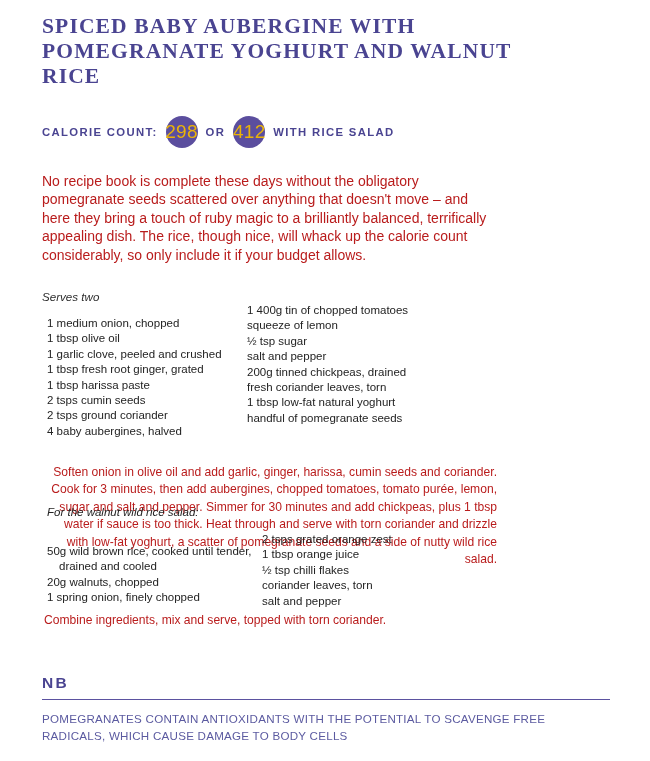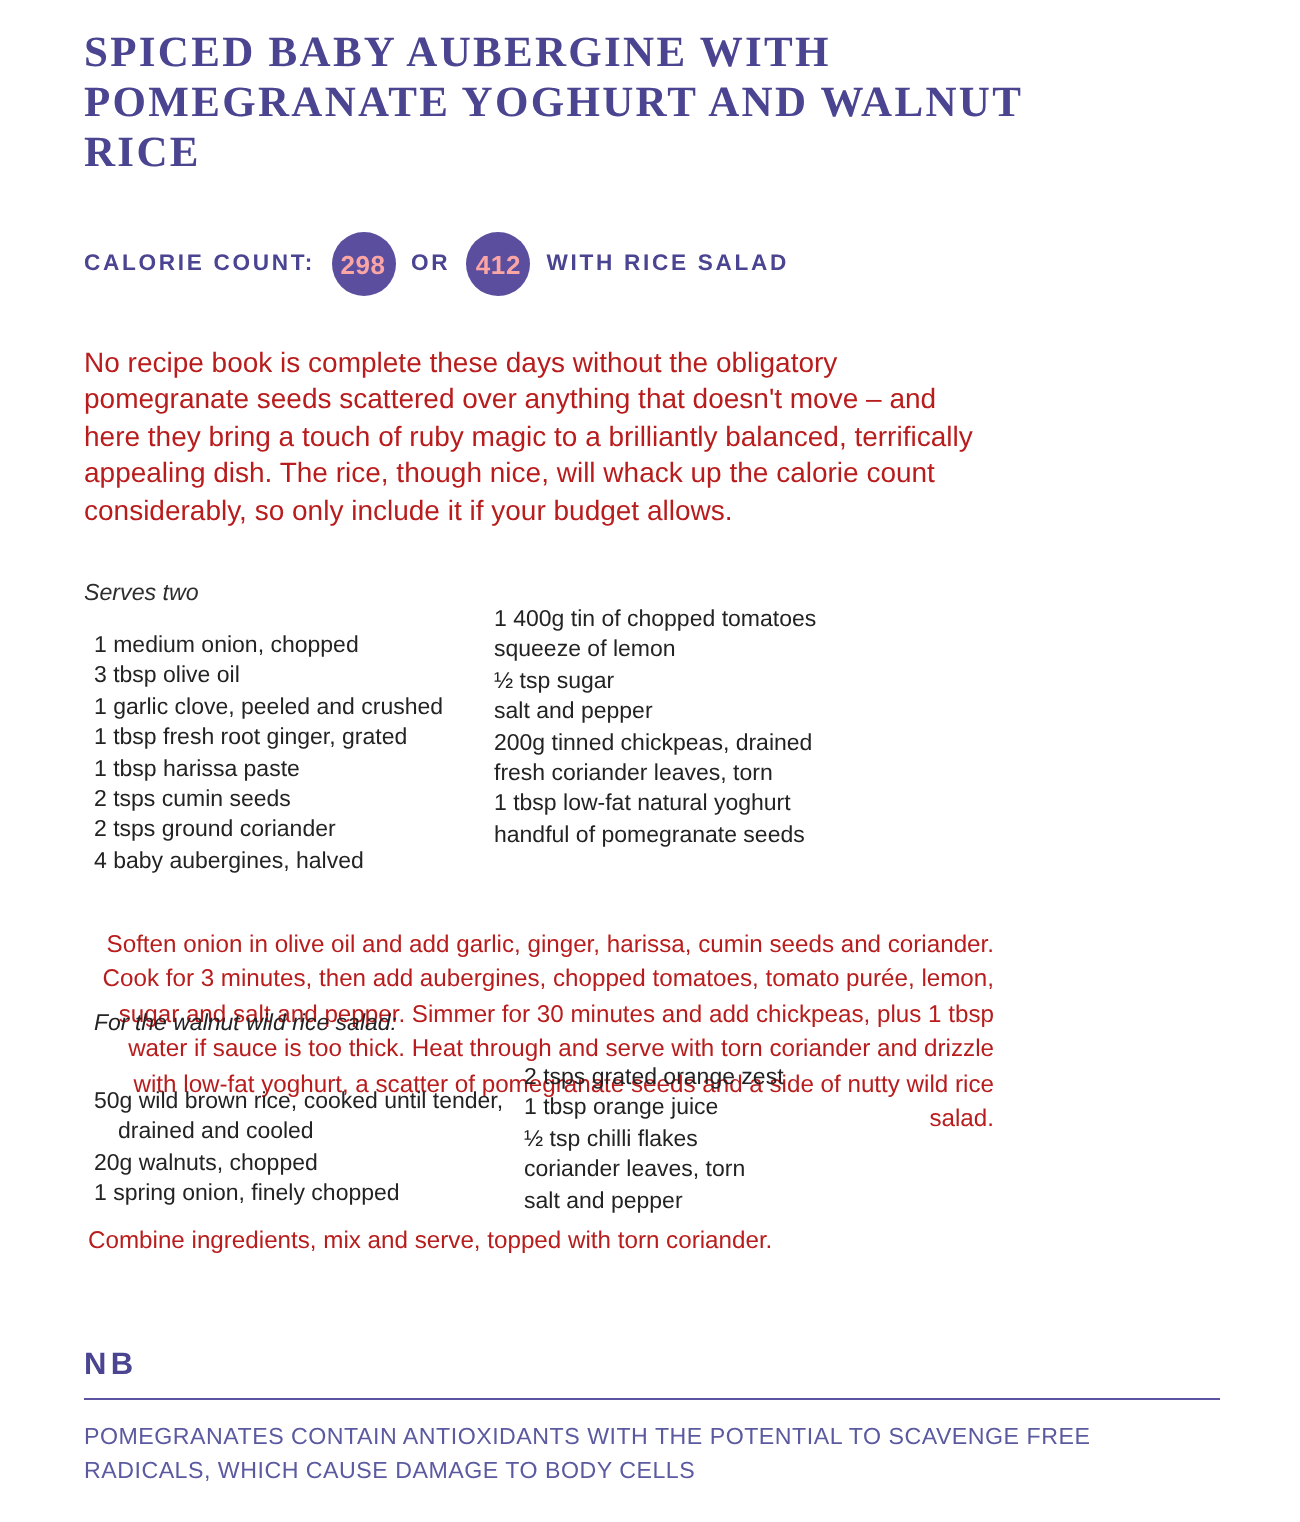--- a/index.html
+++ b/index.html
@@ -55,26 +55,26 @@
     white-space: nowrap;
   }
   .calorie-label { margin-right: 8px; }
   .calorie-or { margin: 0 8px; }
   .calorie-suffix { margin-left: 8px; }
   .calorie-badge {
     width: 32px;
     height: 32px;
     border-radius: 50%;
     background: #5b4e9e;
-    color: #fca5a5;
+    color: #eab308;
     display: flex;
     align-items: center;
     justify-content: center;
-    font-size: 13px;
-    font-weight: bold;
+    font-size: 19px;
+    font-weight: normal;
     letter-spacing: 0.3px;
     flex: 0 0 auto;
   }
 
   
   .intro {
     margin-top: 24px;
     font-size: 14px;
     line-height: 18.4px;
     color: #b91c1c;
@@ -191,21 +191,21 @@
     <span class="calorie-suffix">with rice salad</span>
   </div>
 
   <p class="intro">No recipe book is complete these days without the obligatory pomegranate seeds scattered over anything that doesn't move – and here they bring a touch of ruby magic to a brilliantly balanced, terrifically appealing dish. The rice, though nice, will whack up the calorie count considerably, so only include it if your budget allows.</p>
 
   <div class="serves">Serves two</div>
 
   <div class="cols cols-ingredients">
     <div class="col-left">
       <div class="ing">1 medium onion, chopped</div>
-      <div class="ing">3 tbsp olive oil</div>
+      <div class="ing">1 tbsp olive oil</div>
       <div class="ing">1 garlic clove, peeled and crushed</div>
       <div class="ing">1 tbsp fresh root ginger, grated</div>
       <div class="ing">1 tbsp harissa paste</div>
       <div class="ing">2 tsps cumin seeds</div>
       <div class="ing">2 tsps ground coriander</div>
       <div class="ing">4 baby aubergines, halved</div>
     </div>
     <div class="col-right">
       <div class="ing">1 400g tin of chopped tomatoes</div>
       <div class="ing">squeeze of lemon</div>

